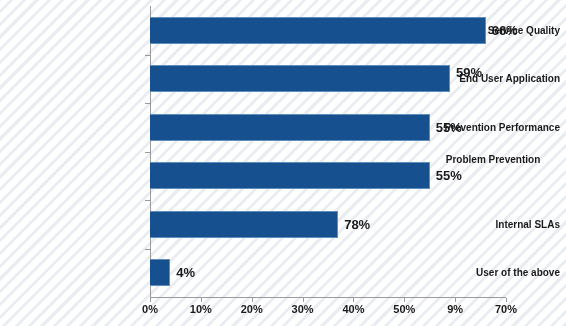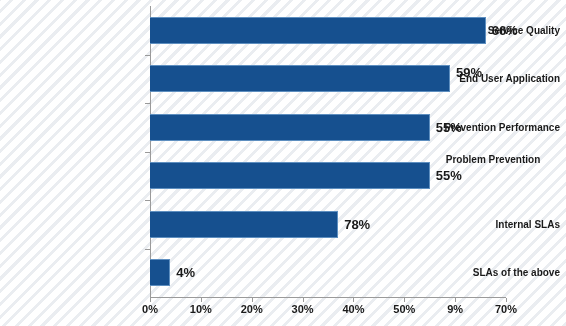--- a/index.html
+++ b/index.html
@@ -136,21 +136,21 @@
       <div class="bar-value" style="top: 113.75px; left: 435.714px;">55%</div>
       <div class="y-tick-mark" style="top: 103px;"></div>
       <div class="cat-label" style="top: 146px; text-align: center;">Problem Prevention</div>
       <div class="bar" style="top: 162.25px; width: 279.714px;"></div>
       <div class="bar-value" style="top: 162.25px; left: 435.714px;">55%</div>
       <div class="y-tick-mark" style="top: 151.5px;"></div>
       <div class="cat-label" style="top: 210.75px;">Internal SLAs</div>
       <div class="bar" style="top: 210.75px; width: 188.171px;"></div>
       <div class="bar-value" style="top: 210.75px; left: 344.171px;">78%</div>
       <div class="y-tick-mark" style="top: 200px;"></div>
-      <div class="cat-label" style="top: 259.25px;">SLAs of the above</div>
+      <div class="cat-label" style="top: 259.25px;">User of the above</div>
       <div class="bar" style="top: 259.25px; width: 20.3429px;"></div>
       <div class="bar-value" style="top: 259.25px; left: 176.343px;">4%</div>
       <div class="y-tick-mark" style="top: 248.5px;"></div>
     </div>
   <div id="ticks-layer">
       <div class="x-tick-mark" style="left: 150px;"></div>
       <div class="x-tick-label" style="left: 150px;">0%</div>
       <div class="x-tick-mark" style="left: 200.857px;"></div>
       <div class="x-tick-label" style="left: 200.857px;">10%</div>
       <div class="x-tick-mark" style="left: 251.714px;"></div>

